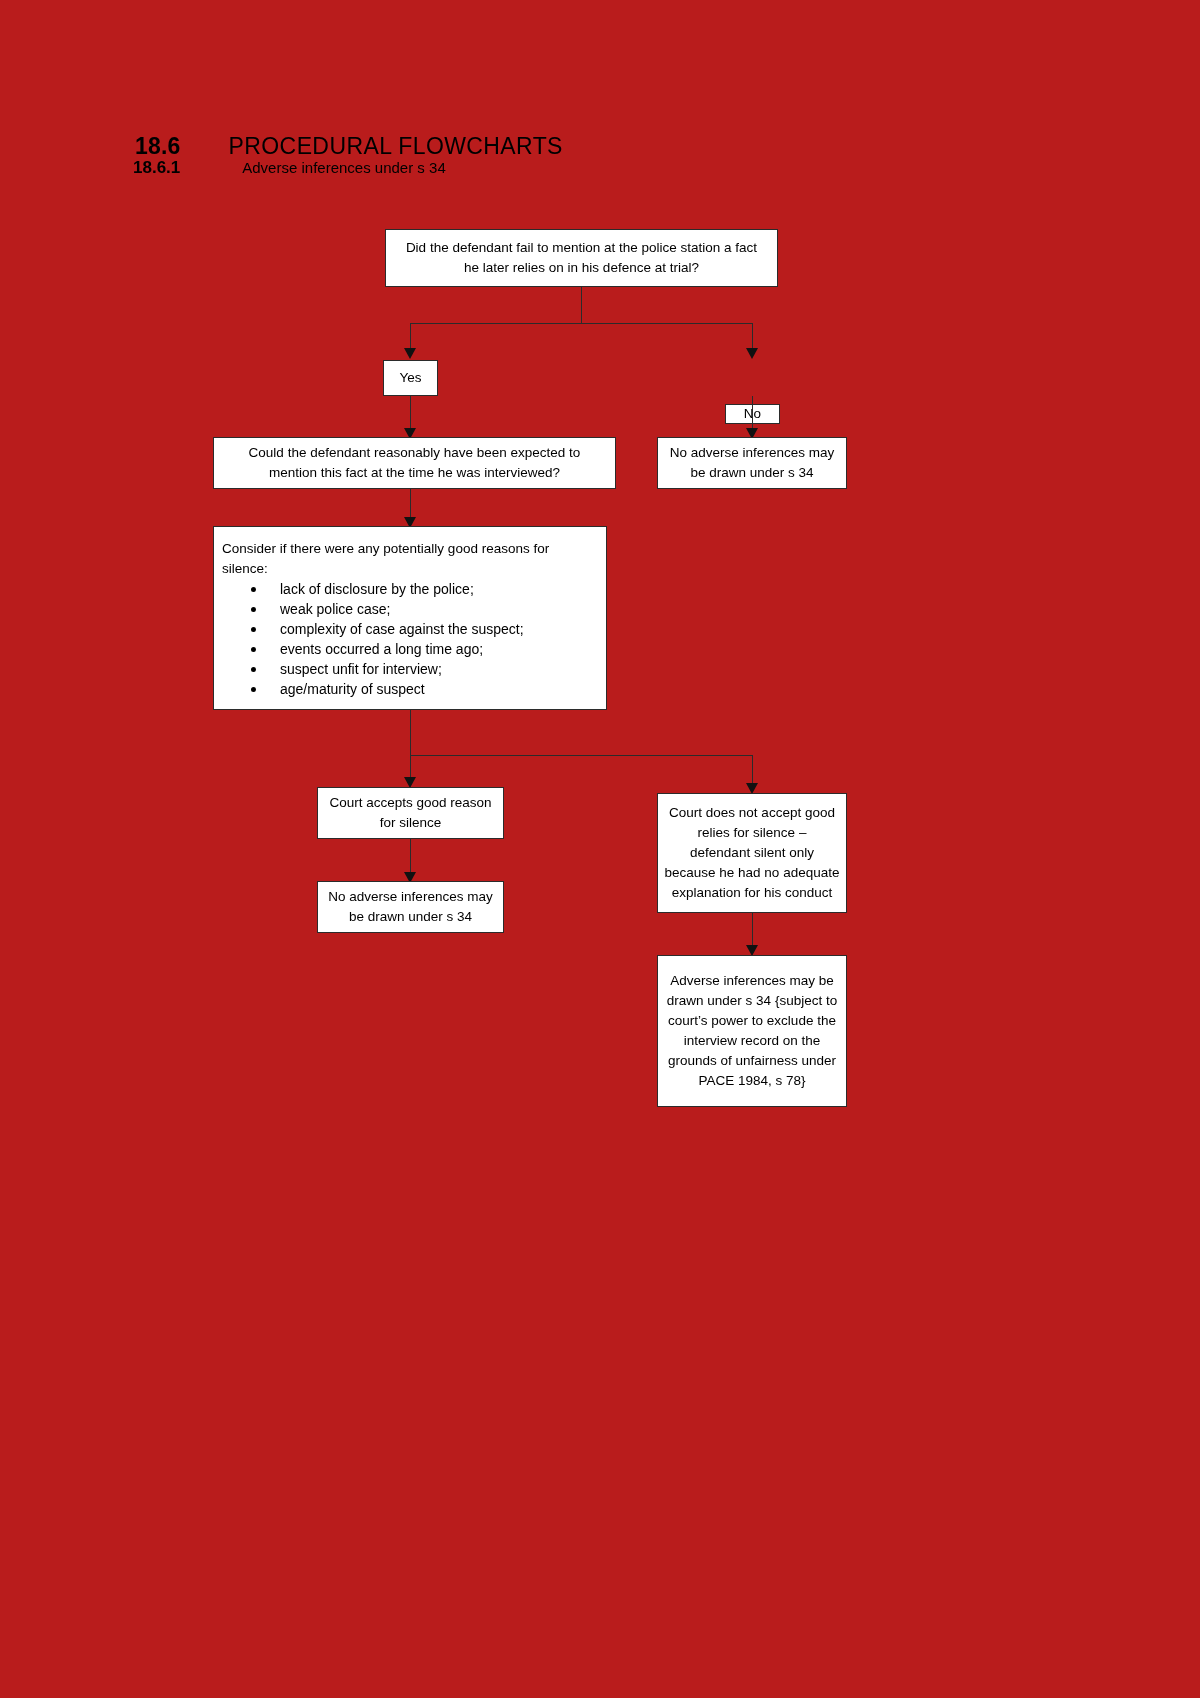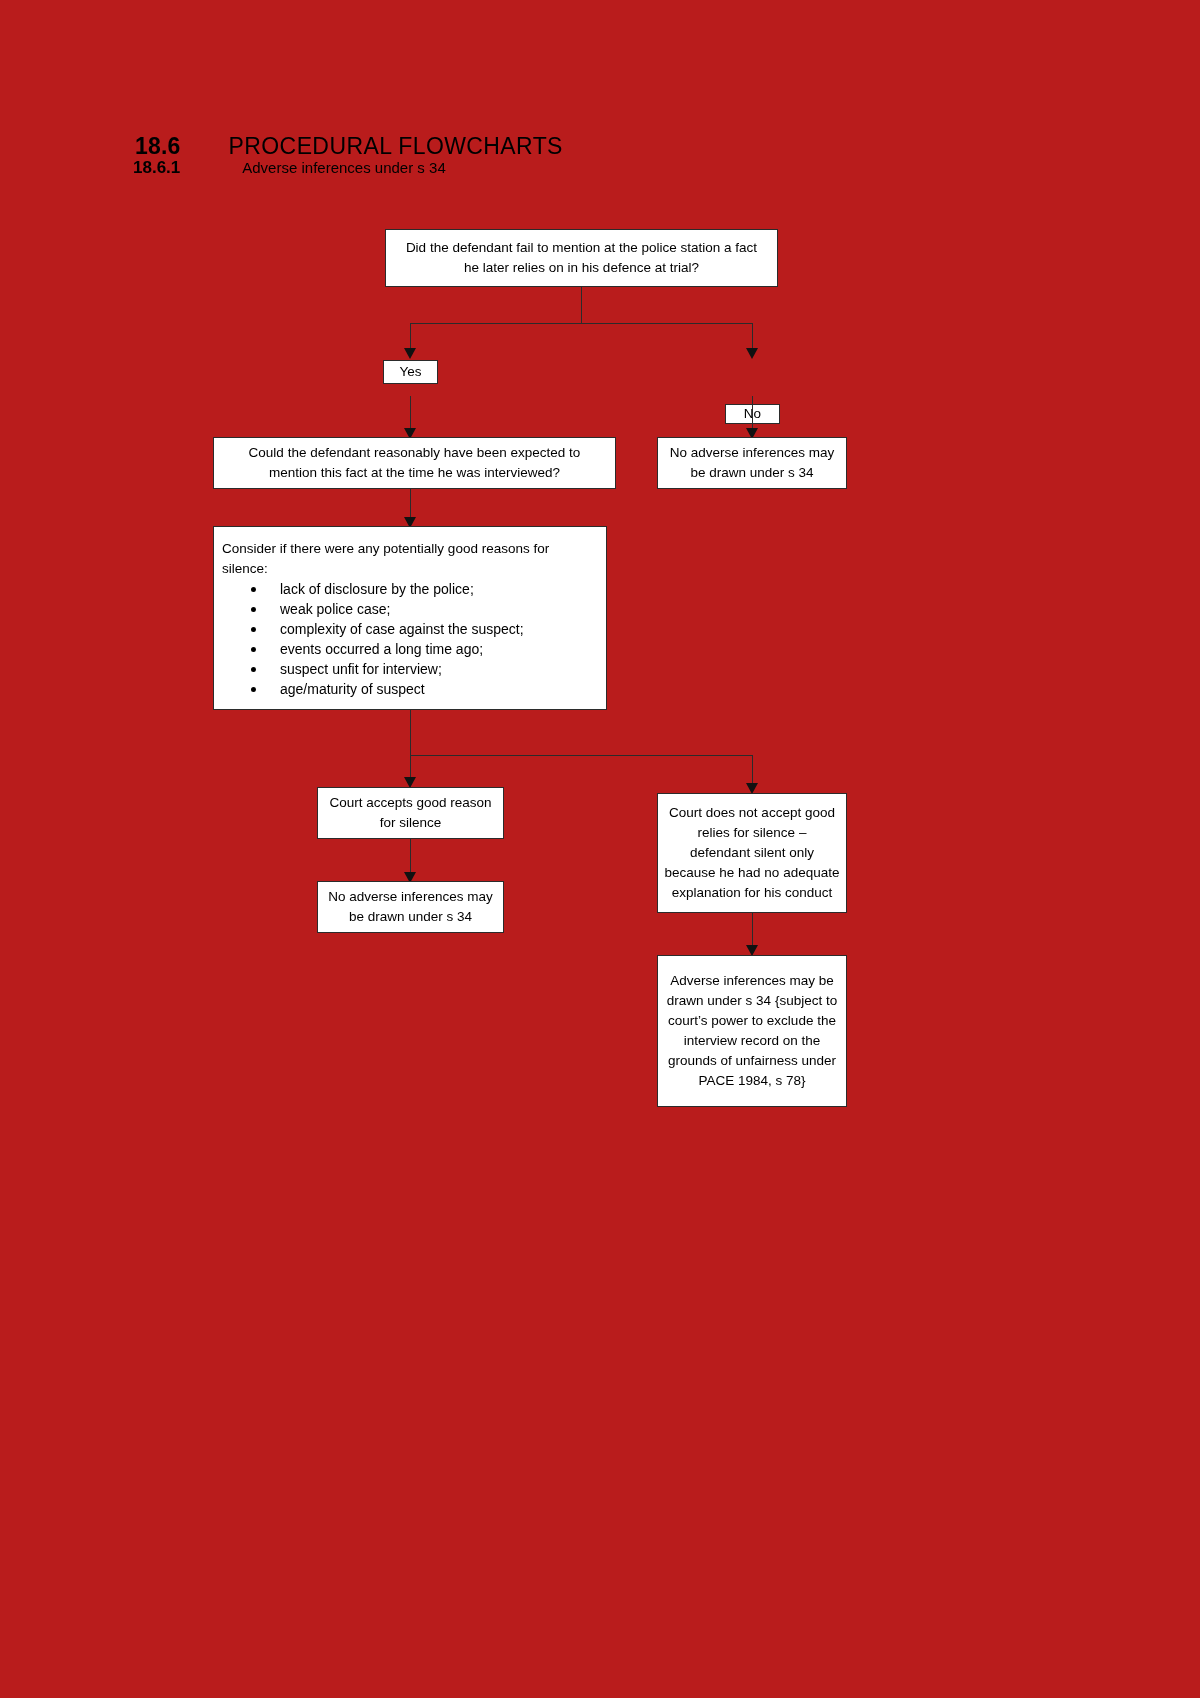--- a/index.html
+++ b/index.html
@@ -143,21 +143,21 @@
       </span>
     </div>
 
     <div class="vline" style="left:581px; top:287px; height:36px;"></div>
     <div class="hline" style="left:410px; top:323px; width:342px;"></div>
     <div class="vline" style="left:410px; top:323px; height:25px;"></div>
     <div class="arrow-down" style="left:404px; top:348px;"></div>
     <div class="vline" style="left:752px; top:323px; height:25px;"></div>
     <div class="arrow-down" style="left:746px; top:348px;"></div>
 
-    <div class="node" style="left:383px; top:360px; width:55px; height:24px;align-items:center;">
+    <div class="node" style="left:383px; top:360px; width:55px; height:36px;align-items:center;">
       <span class="node-text">Yes</span>
     </div>
 
     <div class="node" style="left:725px; top:360px; width:55px; height:20px;margin-top:44px;">
       <span class="node-text">No</span>
     </div>
 
     <div class="vline" style="left:410px; top:396px; height:32px;"></div>
     <div class="arrow-down" style="left:404px; top:428px;"></div>
 

